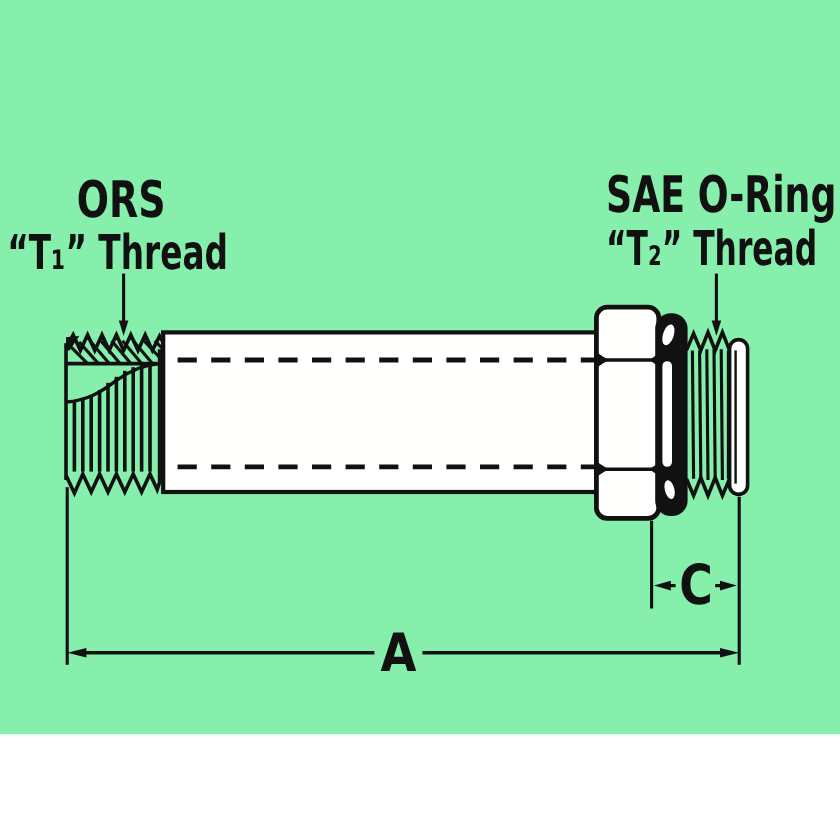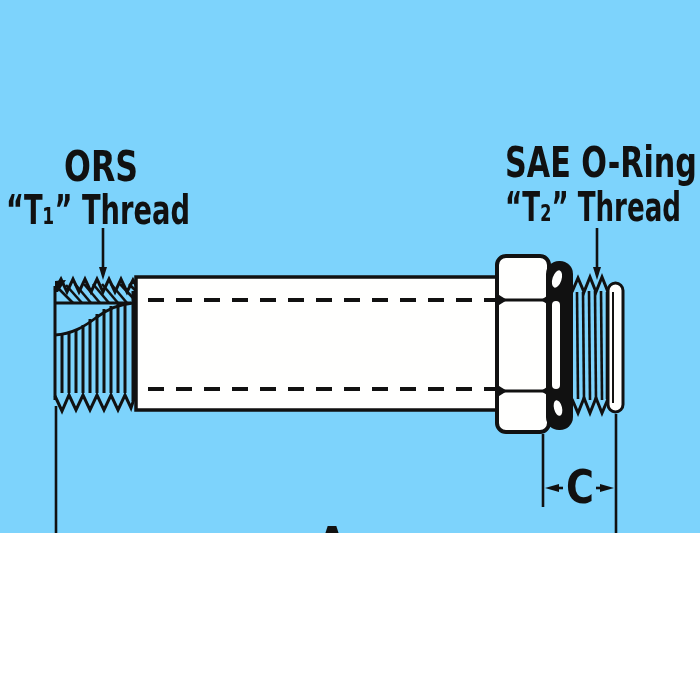--- a/index.html
+++ b/index.html
@@ -1,17 +1,17 @@
 <!DOCTYPE html>
 <html><head>
 <meta charset="utf-8">
 <style>
   html,body{margin:0;padding:0;background:#ffffff;}
   .stage{
-    position:relative;width:700px;height:533px;background:#7dd3fc;
+    position:relative;width:700px;height:612px;background:#86efac;
     font-family:"DejaVu Sans","Liberation Sans",sans-serif;
     overflow:hidden;
   }
   svg{position:absolute;left:0;top:0;}
   svg text{
     font-family:"DejaVu Sans","Liberation Sans",sans-serif;
     font-weight:700;
     fill:#111111;
   }
   .ink{stroke:#111111;fill:none;}

